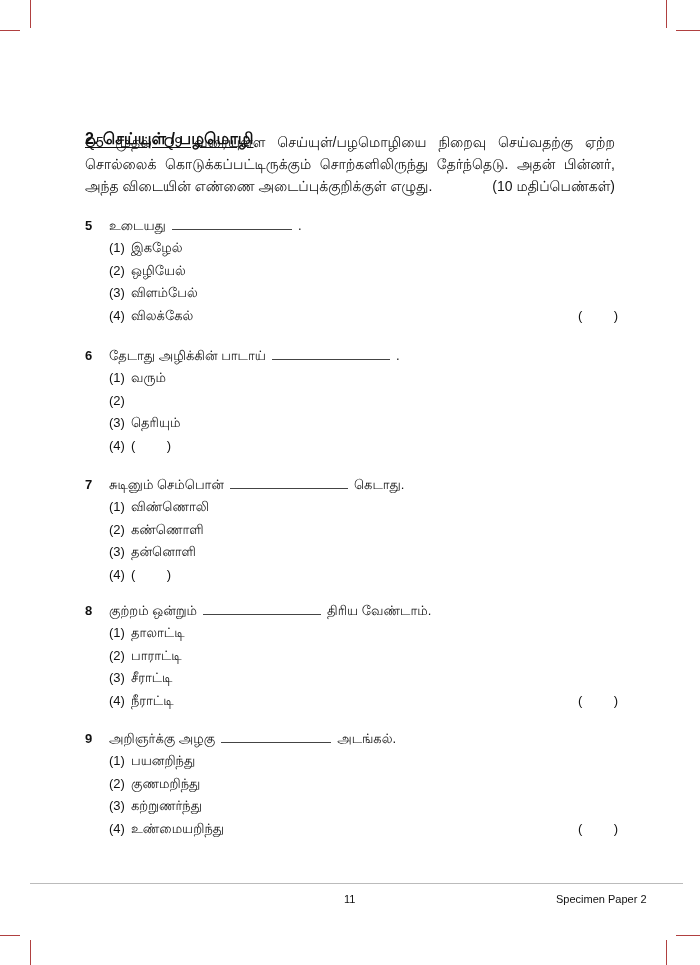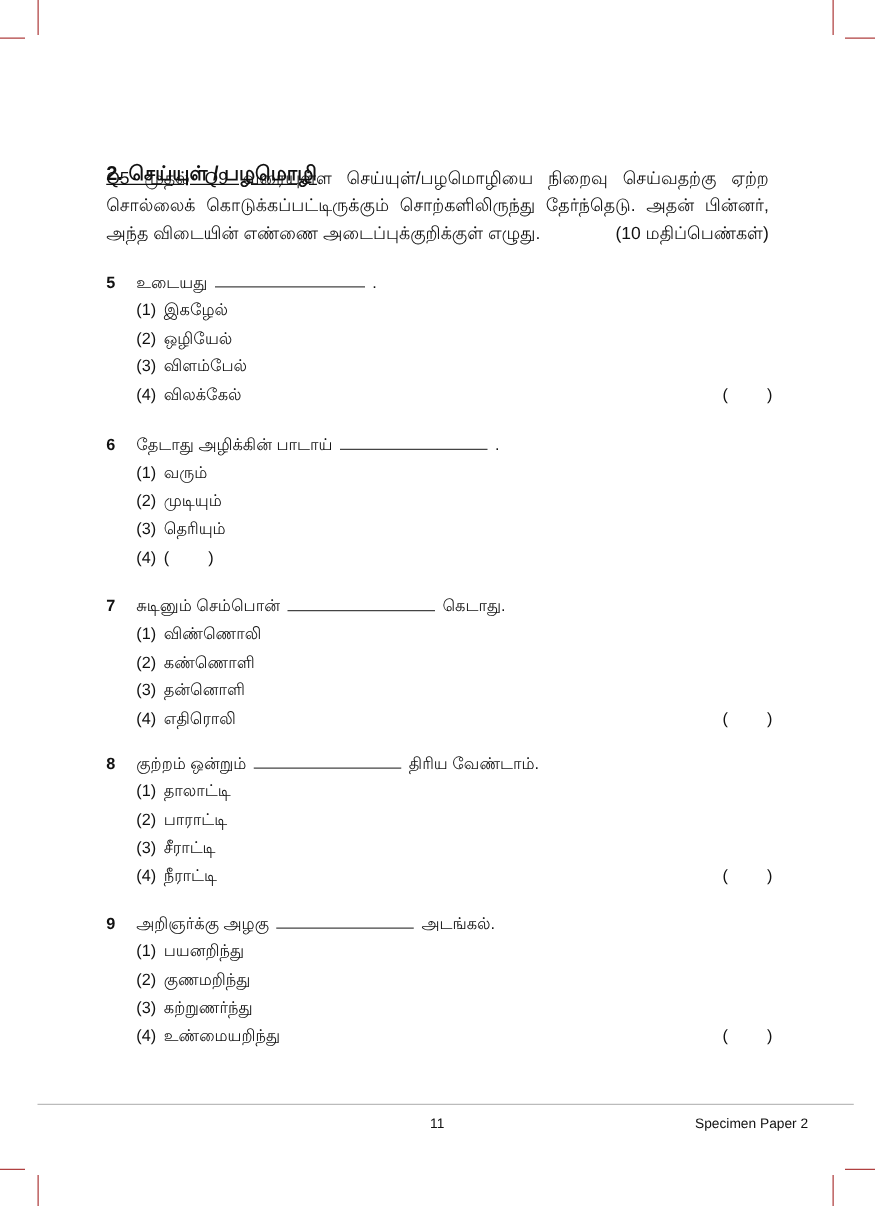--- a/index.html
+++ b/index.html
@@ -77,21 +77,20 @@
     <span>தேடாது அழிக்கின் பாடாய்</span>
     <span class="blank" style="width:118px;"></span>
     <span>.</span>
   </div>
   <div class="option">
       <span class="opt-num">(1)</span>
       <span class="opt-text">வரும்</span>
     </div>
   <div class="option">
       <span class="opt-num">(2)</span>
-      <span class="opt-text">முடியும்</span>
     </div>
   <div class="option">
       <span class="opt-num">(3)</span>
       <span class="opt-text">தெரியும்</span>
     </div>
   <div class="option">
       <span class="opt-num">(4)</span>
     <span class="answer-box">
         <span>(</span>
         <span>)</span>
@@ -113,21 +112,20 @@
   <div class="option">
       <span class="opt-num">(2)</span>
       <span class="opt-text">கண்ணொளி</span>
     </div>
   <div class="option">
       <span class="opt-num">(3)</span>
       <span class="opt-text">தன்னொளி</span>
     </div>
   <div class="option">
       <span class="opt-num">(4)</span>
-      <span class="opt-text">எதிரொலி</span>
     <span class="answer-box">
         <span>(</span>
         <span>)</span>
       </span>
     </div>
 </div>
 
 <div class="question" style="top:603px;">
   <div class="q-stem">
     <span class="q-num">8</span>

